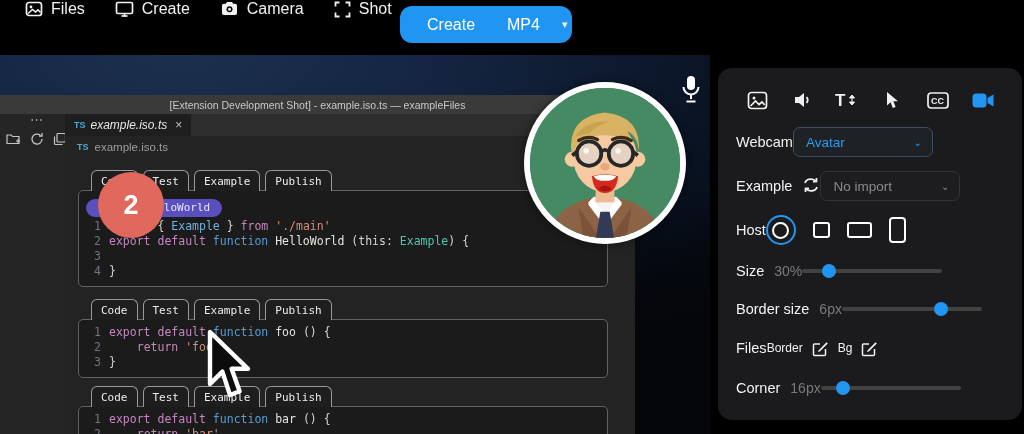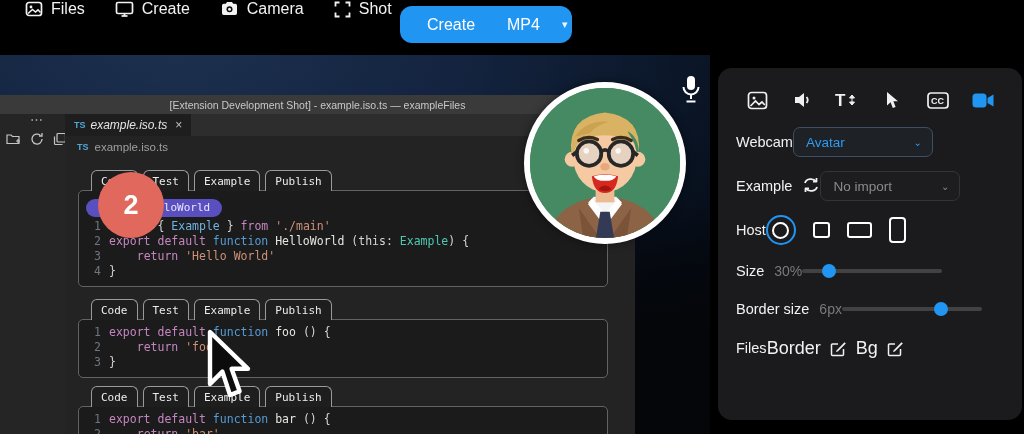--- a/index.html
+++ b/index.html
@@ -86,21 +86,21 @@
   .shape-ctl{justify-content:space-between;}
   .shp{cursor:pointer;display:flex;align-items:center;justify-content:center;}
   .shp-circle-sel{width:30px;height:30px;border:2px solid #2095f2;border-radius:50%;}
   .shp-circle-sel .inner{width:17px;height:17px;border:2.5px solid #fff;border-radius:50%;}
   .shp-square{width:17px;height:16px;border:2.5px solid #fff;border-radius:3px;}
   .shp-wide{width:25px;height:16px;border:2.5px solid #fff;border-radius:3px;}
   .shp-tall{width:17px;height:26px;border:2.5px solid #fff;border-radius:4px;}
   .slider{position:relative;width:140px;height:14px;cursor:pointer;}
   .slider .track{position:absolute;left:0;right:0;top:5px;height:4px;border-radius:2px;background:#424242;}
   .slider .thumb{position:absolute;top:0;width:14px;height:14px;border-radius:50%;background:#2095f2;margin-left:-7px;}
-  .color-ctl{gap:9px;color:#f2f2f2;font-size:18px;}
+  .color-ctl{gap:9px;color:#f2f2f2;font-size:12px;}
   .edit-btn{display:flex;align-items:center;cursor:pointer;}
 </style>
 </head>
 <body>
 
 <div id="stage">
 
   <div class="toolbar">
     <div class="tb-item">
       <span>
@@ -196,21 +196,21 @@
               <div class="ctab">Test</div>
               <div class="ctab">Example</div>
               <div class="ctab">Publish</div>
             </div>
             <div class="cbox">
               <div class="pillrow">
                 <span class="pill">HelloWorld</span>
               </div>
               <div class="cline"><span class="lnum">1</span><span class="lcode"><span class="tok-kw">import </span><span class="tok-pun">{ </span><span class="tok-var">Example</span><span class="tok-pun"> } </span><span class="tok-kw">from </span><span class="tok-str">'./main'</span></span></div>
               <div class="cline"><span class="lnum">2</span><span class="lcode"><span class="tok-kw">export </span><span class="tok-kw">default </span><span class="tok-fn">function </span><span class="tok-name">HelloWorld </span><span class="tok-pun">(this: </span><span class="tok-type">Example</span><span class="tok-pun">) {</span></span></div>
-              <div class="cline"><span class="lnum">3</span><span class="lcode"><span class="tok-pun">    </span><span class="tok-kw">return </span><span class="tok-str">'Hello World'</span></span></div>
+              <div class="cline"><span class="lnum">3</span></div>
               <div class="cline"><span class="lnum">4</span><span class="lcode"><span class="tok-pun">}</span></span></div>
             </div>
           </div>
           <div class="cblock b2">
             <div class="ctabs">
               <div class="ctab">Code</div>
               <div class="ctab">Test</div>
               <div class="ctab">Example</div>
               <div class="ctab">Publish</div>
             </div>
@@ -416,15 +416,27 @@
         <span>Bg</span>
         <span class="edit-btn">
           <svg width="17" height="17" viewBox="0 0 17 17" fill="none" stroke="#f0f0f0" stroke-width="1.5">
               <path d="M13.5 9 v5.5 a1 1 0 0 1 -1 1 H2.5 a1 1 0 0 1 -1 -1 V5 a1 1 0 0 1 1 -1 H8"></path>
               <path d="M6.5 10.5 L14.5 2.2 L15.8 3.5 L7.8 11.6 L6 12 Z" fill="#f0f0f0" stroke="none"></path>
             </svg>
         </span>
       </div>
     </div>
 
+    <div class="prow h40">
+      <span class="plabel">
+        <span>Corner</span>
+        <span class="pval">16px</span>
+      </span>
+      <div class="pctl">
+        <div class="slider">
+          <div class="track"></div>
+          <div class="thumb" style="left:16%;"></div>
+        </div>
+      </div>
+    </div>
   </div>
 
 </div>
 
 </body></html>

